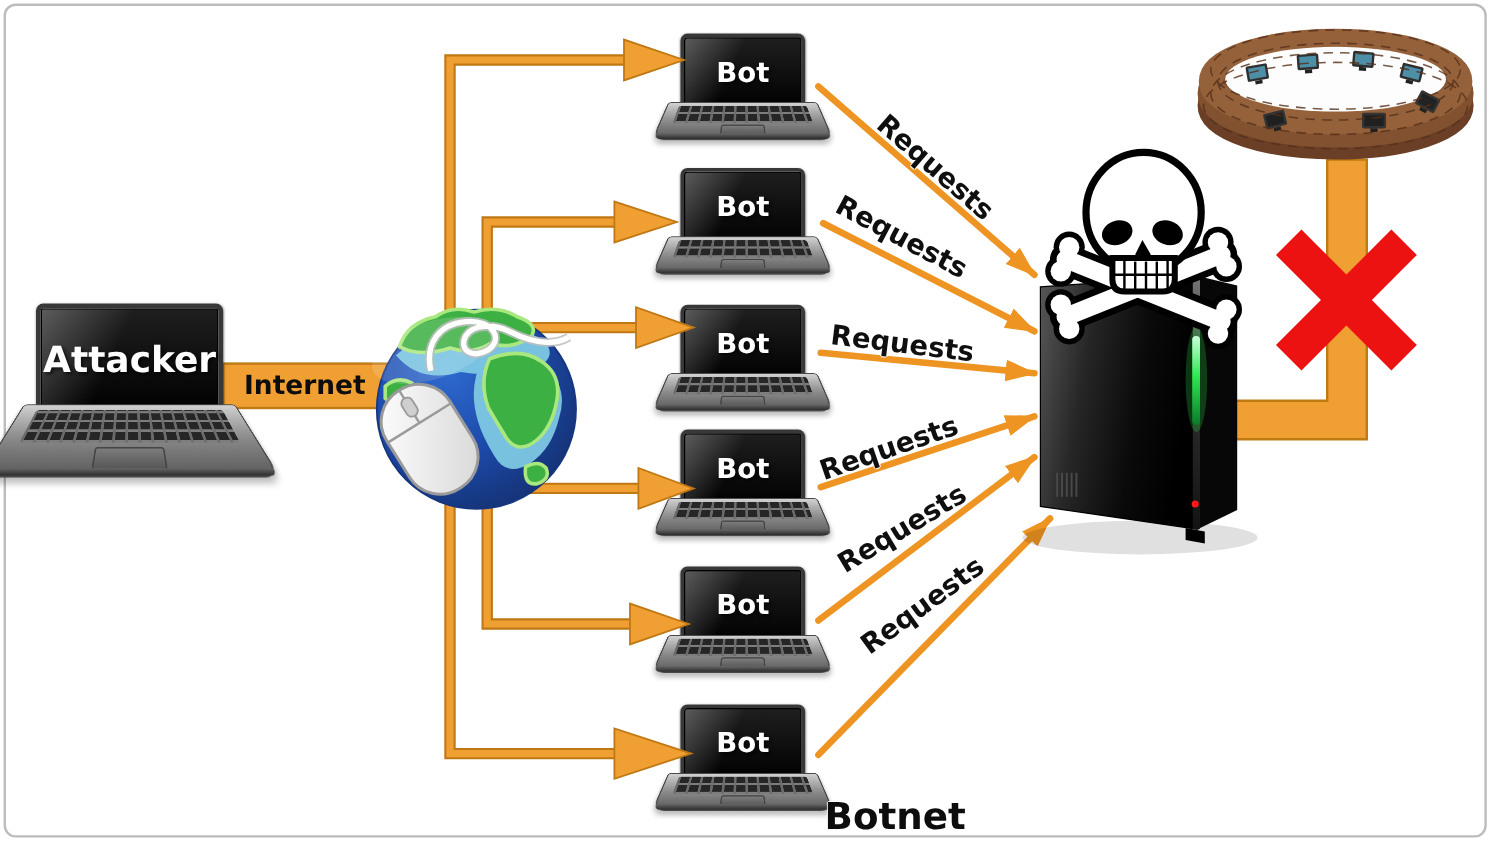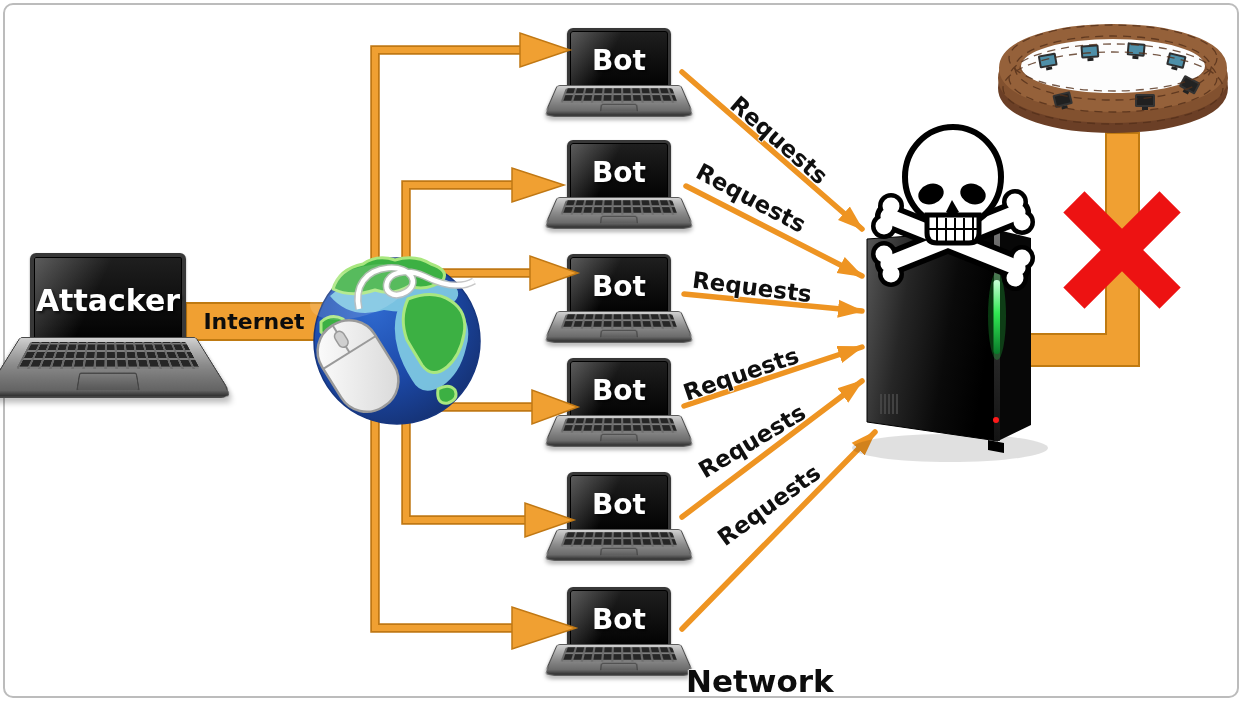--- a/index.html
+++ b/index.html
@@ -9,21 +9,21 @@
   svg.layer{position:absolute;left:0;top:0;width:1242px;height:701px;}
   #bg-layer{z-index:1;}
   #fg-layer{z-index:4;}
 
   
   .laptop{position:absolute;width:124px;height:94px;z-index:3;}
   .lap-screen{position:absolute;left:10px;right:10px;top:0;height:60px;
      background:linear-gradient(115deg,rgba(255,255,255,.28),rgba(255,255,255,0) 42%),linear-gradient(#1f1f1f,#000);
      border:3px solid #383838;border-radius:6px;box-shadow:0 1px 2px rgba(0,0,0,.45), inset 0 0 0 1px #000;
      display:flex;align-items:center;justify-content:center;}
-  .lap-label{font-weight:700;color:#fff;font-size:28px;line-height:1;
+  .lap-label{font-weight:700;color:#fff;font-size:23px;line-height:1;
      text-shadow:2px 2px 3px rgba(0,0,0,.65);}
   .lap-base{position:absolute;left:0;right:0;top:57px;height:31px;
      background:linear-gradient(#d2d2d2,#8b8b8b 55%,#5c5c5c);
      border-radius:3px 3px 9px 9px;border:1px solid #4a4a4a;
      transform:perspective(110px) rotateX(38deg);transform-origin:50% 0;
      box-shadow:0 3px 3px rgba(0,0,0,.25);}
   .lap-base::after{content:"";position:absolute;left:0;right:0;bottom:0;height:4px;
      background:linear-gradient(#666,#2d2d2d);border-radius:0 0 8px 8px;}
   .lap-kb{position:absolute;left:7%;right:7%;top:10%;height:52%;border-radius:2px;
      background:repeating-linear-gradient(90deg,rgba(110,110,110,.95) 0 2px,rgba(0,0,0,0) 2px 9px),
@@ -324,21 +324,21 @@
       </g>
       <g fill="#000">
         <ellipse cx="931" cy="194" rx="13" ry="10" transform="rotate(-20 931 194)"></ellipse>
         <ellipse cx="973" cy="194" rx="13" ry="10" transform="rotate(20 973 194)"></ellipse>
         <path d="M952,200 l-6,12 q6,5 13,0 z"></path>
       </g>
     </g>
   </svg>
 
   <div class="cap internet">Internet</div>
-  <div class="cap botnet">Network</div>
+  <div class="cap botnet">Botnet</div>
 
   <div class="req" style="left:779px;top:140px;transform:translate(-50%,-50%) rotate(41deg)">Requests</div>
   <div class="req" style="left:751px;top:198px;transform:translate(-50%,-50%) rotate(28deg)">Requests</div>
   <div class="req" style="left:752px;top:287px;transform:translate(-50%,-50%) rotate(7deg)">Requests</div>
   <div class="req" style="left:741px;top:374px;transform:translate(-50%,-50%) rotate(-19deg)">Requests</div>
   <div class="req" style="left:752px;top:441px;transform:translate(-50%,-50%) rotate(-31deg)">Requests</div>
   <div class="req" style="left:769px;top:505px;transform:translate(-50%,-50%) rotate(-36deg)">Requests</div>
 </div>
 
 </body></html>

